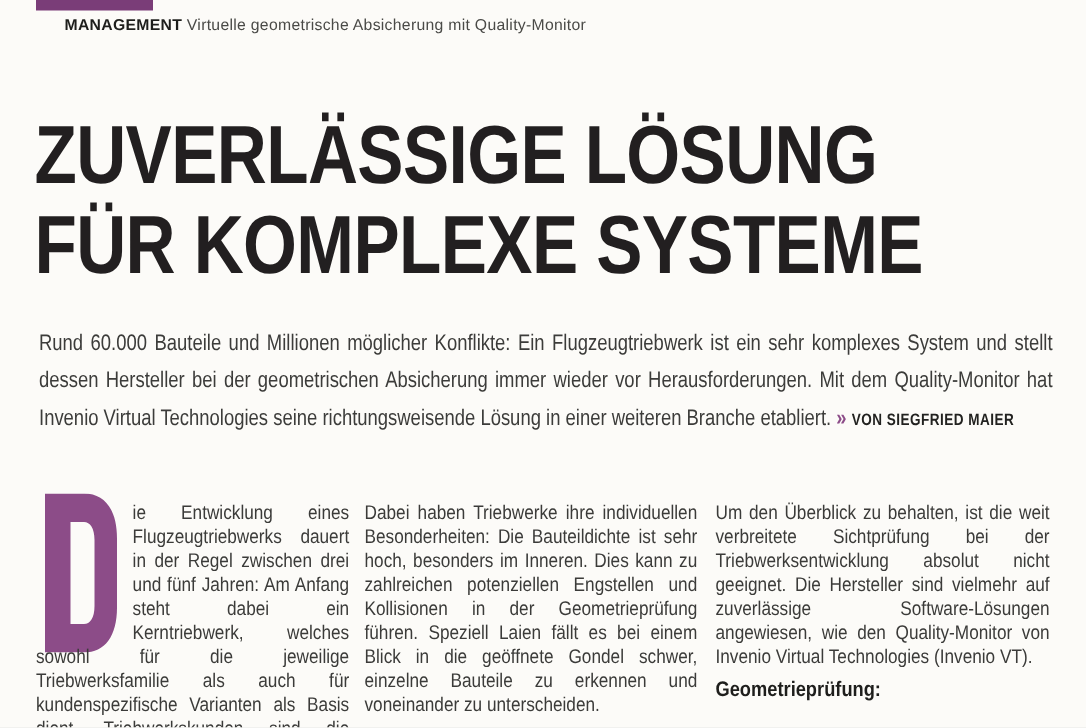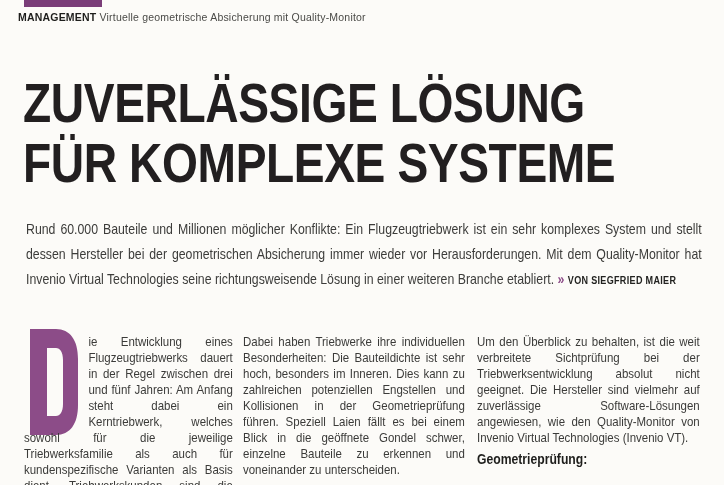--- a/index.html
+++ b/index.html
@@ -16,21 +16,21 @@
 
   
   .kicker-bar {
     position: absolute;
     left: 24px; top: 0;
     width: 78px; height: 7px;
     background: #7a3d78;
   }
   .kicker {
     position: absolute;
-    left: 18px; top: 12px;
+    left: 43px; top: 12px;
     font-size: 10.5px;
     line-height: 11px;
     letter-spacing: 0.2px;
     color: #4a4a47;
     white-space: nowrap;
   }
   .kicker .kicker-label {
     font-weight: 700;
     color: #1e1e1c;
   }

